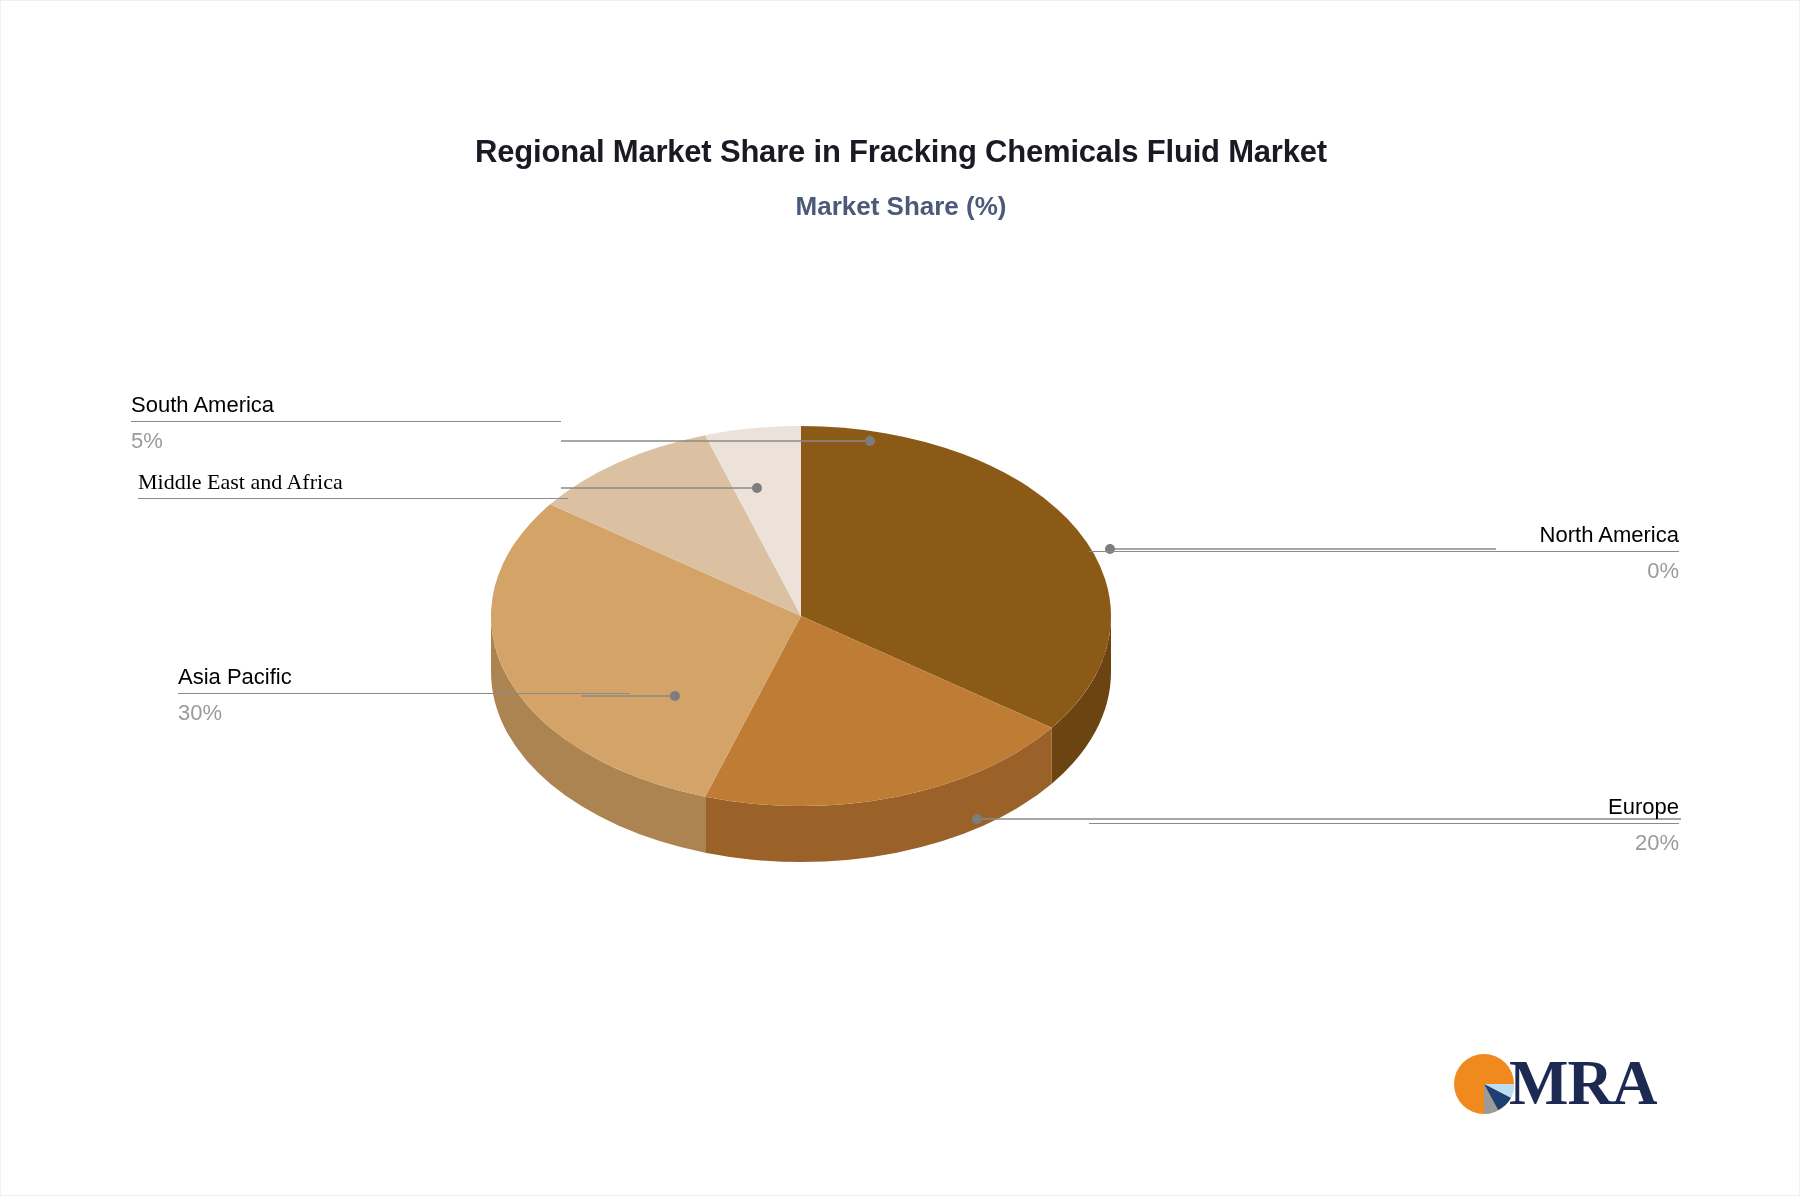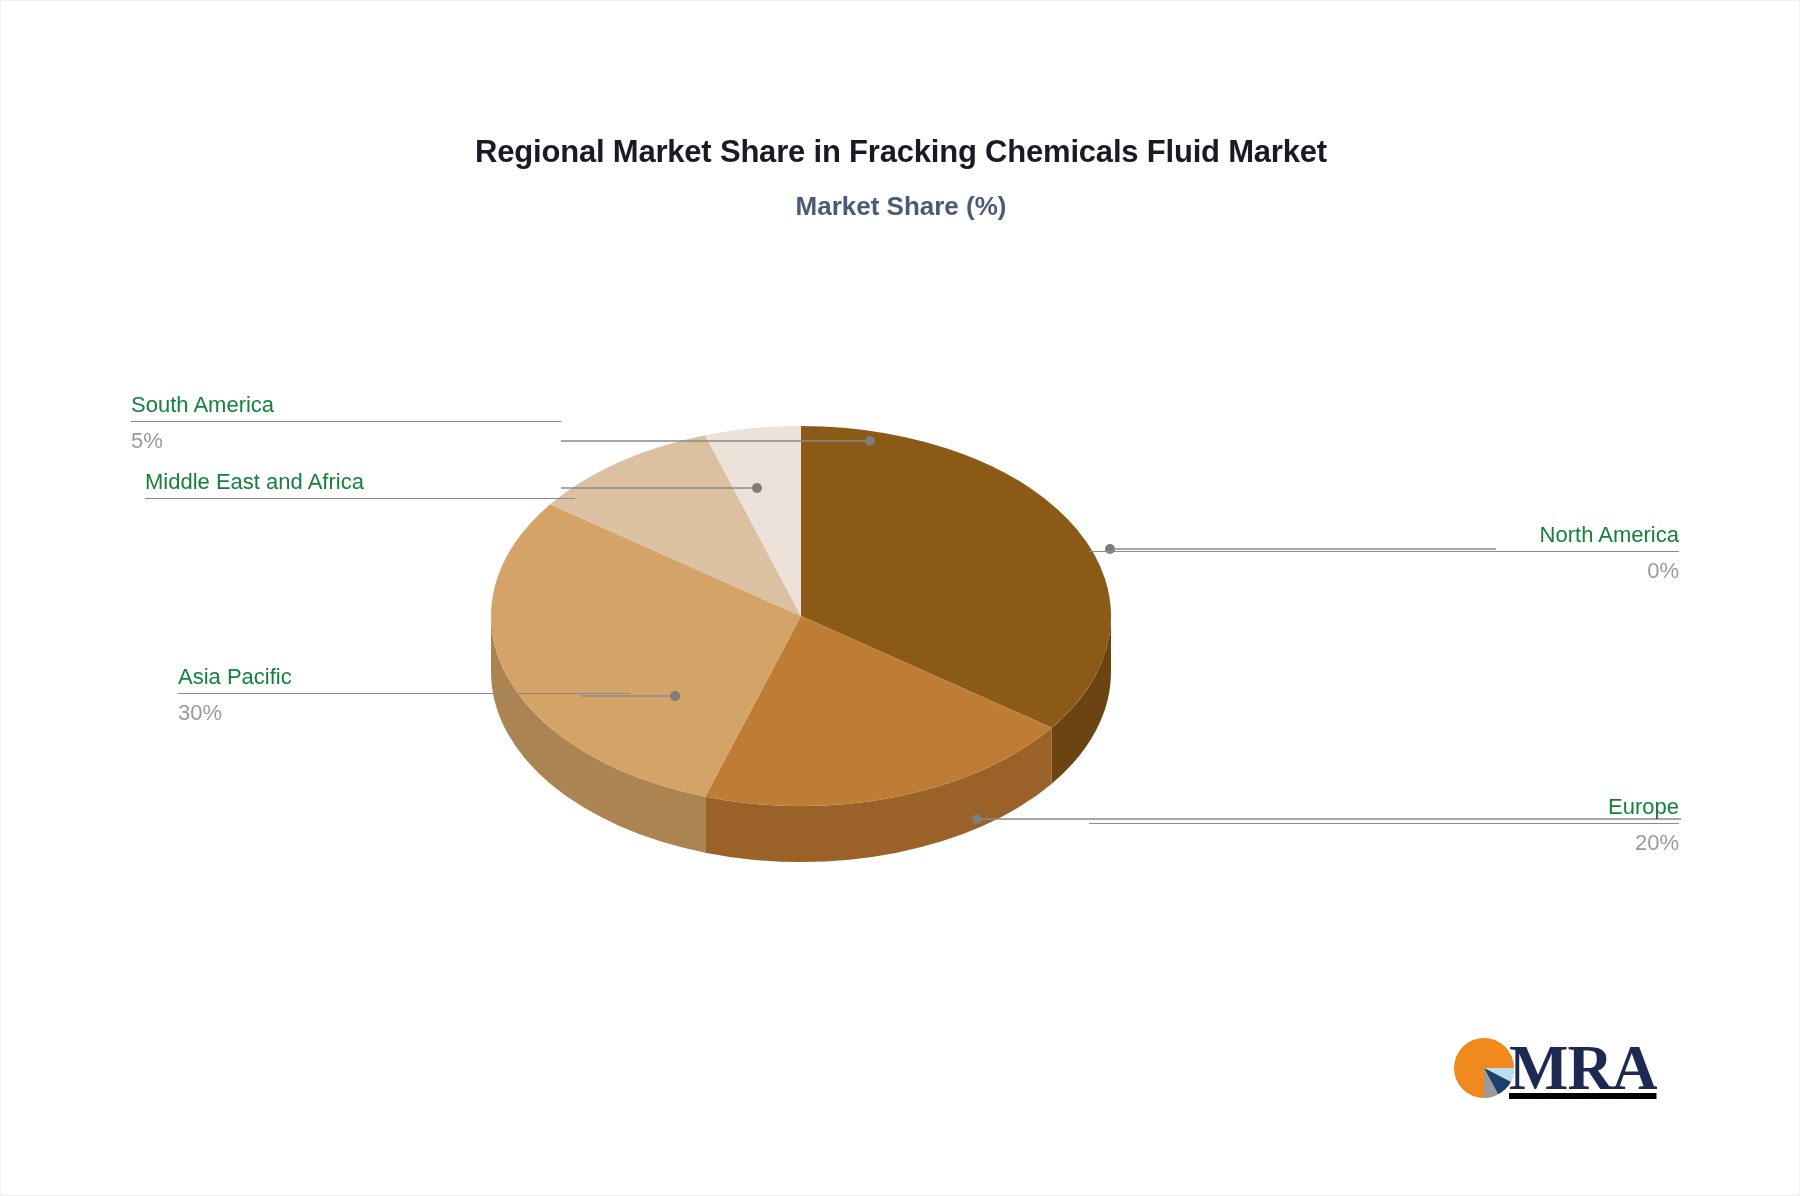--- a/index.html
+++ b/index.html
@@ -44,51 +44,50 @@
   }
 
   
   .callout {
     position: absolute;
     font-size: 22px;
     line-height: 1.45;
     white-space: nowrap;
   }
   .callout .cat {
-    color: #15803d;
+    color: #000000;
     display: block;
   }
   .callout .val {
     color: #9a9a9a;
     display: block;
     padding-top: 3px;
   }
   .callout .rule {
     display: block;
     height: 1px;
     background: #8a8a8a;
   }
   .callout.left { text-align: left; }
   .callout.right { text-align: right; }
 
   
   #co-south-america { left: 130px; top: 388px; width: 430px; }
-  #co-mea           { left: 144px; top: 465px; width: 430px; }
+  #co-mea           { left: 137px; top: 465px; width: 430px; font-family: Liberation Serif, serif; }
   #co-asia-pacific  { left: 130px; top: 660px; width: 452px; margin-left: 47px; }
   #co-north-america { left: 1088px; top: 518px; width: 590px; }
   #co-europe        { left: 1088px; top: 790px; width: 590px; }
 
   
   #logo {
     position: absolute;
     left: 1452px; top: 1036px;
     width: 212px; height: 78px;
     display: flex;
-    align-items: flex-start;
-    text-decoration: underline;
+    align-items: flex-end;
   }
   #logo-mark { width: 62px; height: 62px; flex: 0 0 auto; }
   #logo-text {
     font-family: "Liberation Serif", serif;
     font-size: 63px;
     font-weight: bold;
     color: #1c2951;
     letter-spacing: -1px;
     margin-left: -6px;
     line-height: 1;

